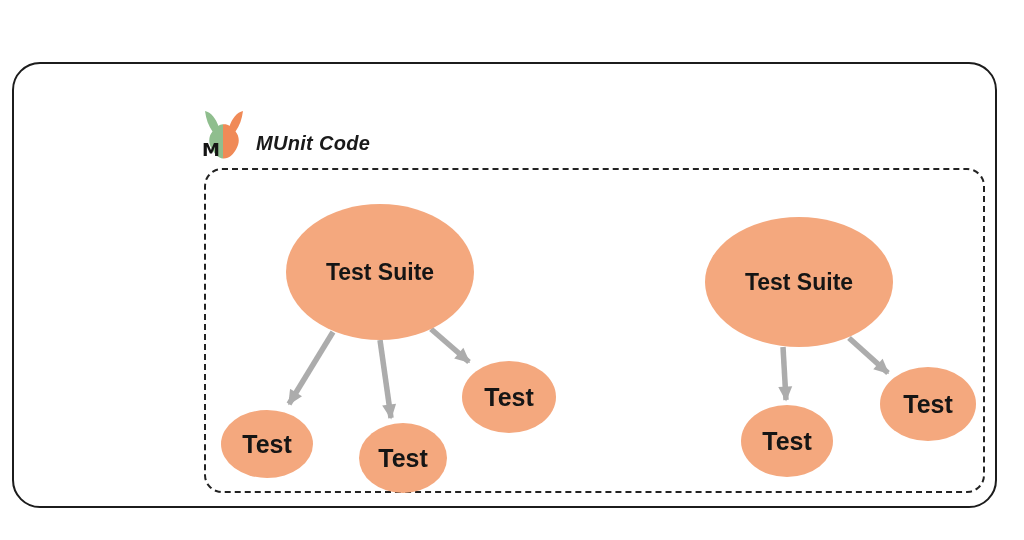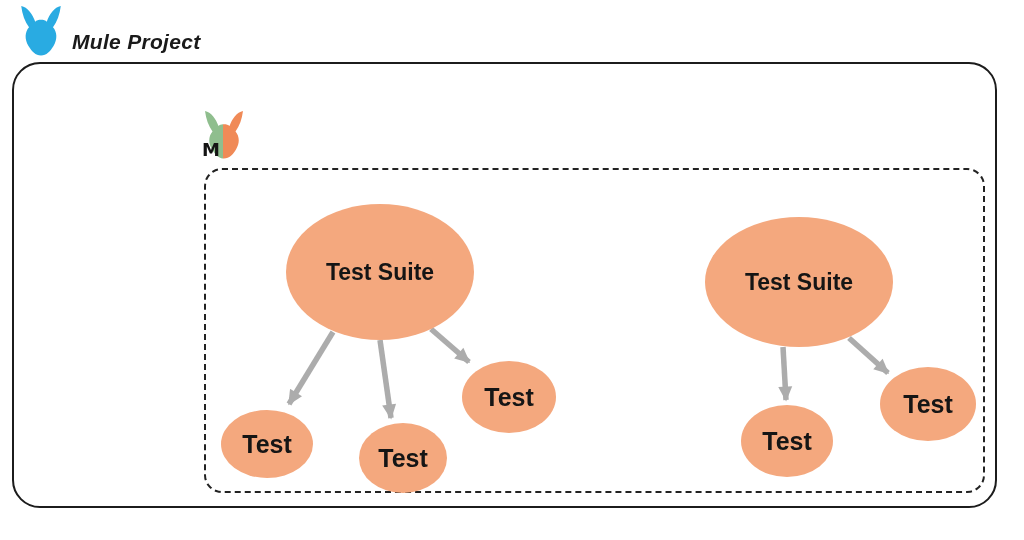--- a/index.html
+++ b/index.html
@@ -53,30 +53,20 @@
   .test-r1{left:741px;top:405px;width:92px;height:72px;}
   .test-r2{left:880px;top:367px;width:96px;height:74px;}
   
   .arrows{position:absolute;left:0;top:0;width:1024px;height:540px;pointer-events:none;}
 </style>
 </head>
 <body>
 
 <div class="canvas">
 
-  <div class="top-header">
-    <svg class="mule-logo" viewBox="0 0 44 48" aria-hidden="true">
-      <path fill="#29ABE2" d="M3,0 C9,1 14,8 16.5,15 C18.5,12.5 25.5,12.5 27.5,15
-               C30,8 35,1 41,0 C40,8 37.5,15 33.5,20.5
-               C37.5,25 38,32 34,38.5 C30.5,44 27.5,47.5 22,47.5
-               C16.5,47.5 13.5,44 10,38.5 C6,32 6.5,25 10.5,20.5
-               C6.5,15 4,8 3,0 Z"></path>
-    </svg>
-    <span class="project-title">Mule Project</span>
-  </div>
 
   <div class="outer-box"></div>
 
   <div class="munit-header">
     <svg class="munit-logo" viewBox="0 0 44 48" aria-hidden="true">
       <defs>
         <clipPath id="leftHalf">
             <rect x="0" y="0" width="21" height="48"></rect>
           </clipPath>
         <clipPath id="rightHalf">
@@ -88,20 +78,21 @@
                C37.5,25 38,32 34,38.5 C30.5,44 27.5,47.5 22,47.5
                C16.5,47.5 13.5,44 10,38.5 C6,32 6.5,25 10.5,20.5
                C6.5,15 4,8 3,0 Z"></path>
       <path clip-path="url(#leftHalf)" fill="#8FBE8E" d="M3,0 C9,1 14,8 16.5,15 C18.5,12.5 25.5,12.5 27.5,15
                C30,8 35,1 41,0 C40,8 37.5,15 33.5,20.5
                C37.5,25 38,32 34,38.5 C30.5,44 27.5,47.5 22,47.5
                C16.5,47.5 13.5,44 10,38.5 C6,32 6.5,25 10.5,20.5
                C6.5,15 4,8 3,0 Z"></path>
       <text x="0" y="45" font-family="'DejaVu Sans', sans-serif" font-size="18" font-weight="bold" fill="#141414">M</text>
     </svg>
+    <span class="munit-title">MUnit Code</span>
   </div>
 
   <div class="dashed-box"></div>
 
   <svg class="arrows" viewBox="0 0 1024 540" aria-hidden="true">
     <defs>
       <marker id="ah" markerUnits="userSpaceOnUse" markerWidth="18" markerHeight="16" refX="14" refY="8" orient="auto">
         <path d="M0.5,1 L15.5,8 L0.5,15 Z" fill="#ACACAC"></path>
       </marker>
     </defs>

